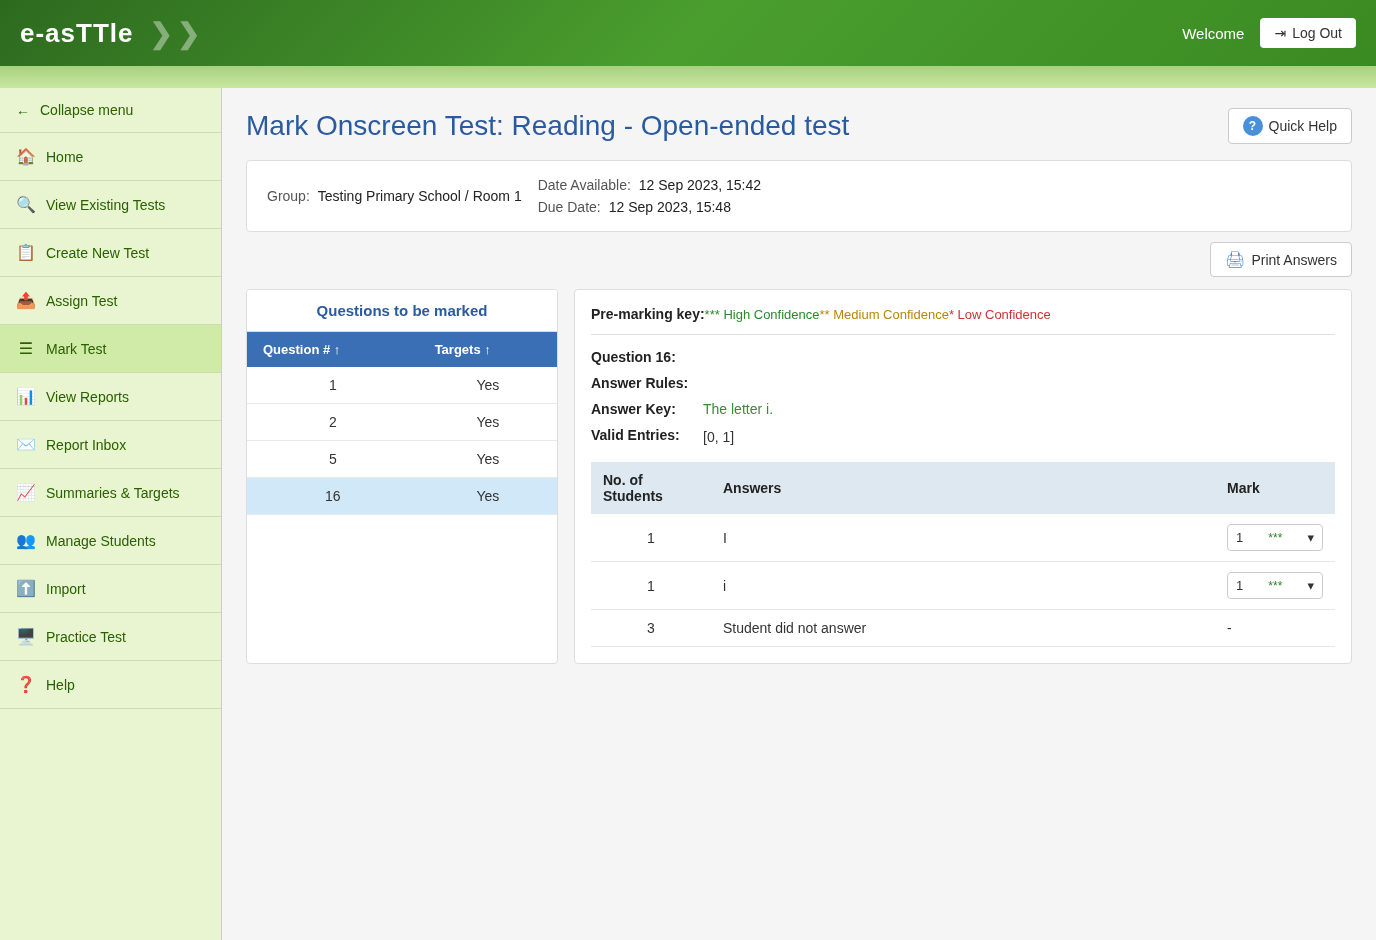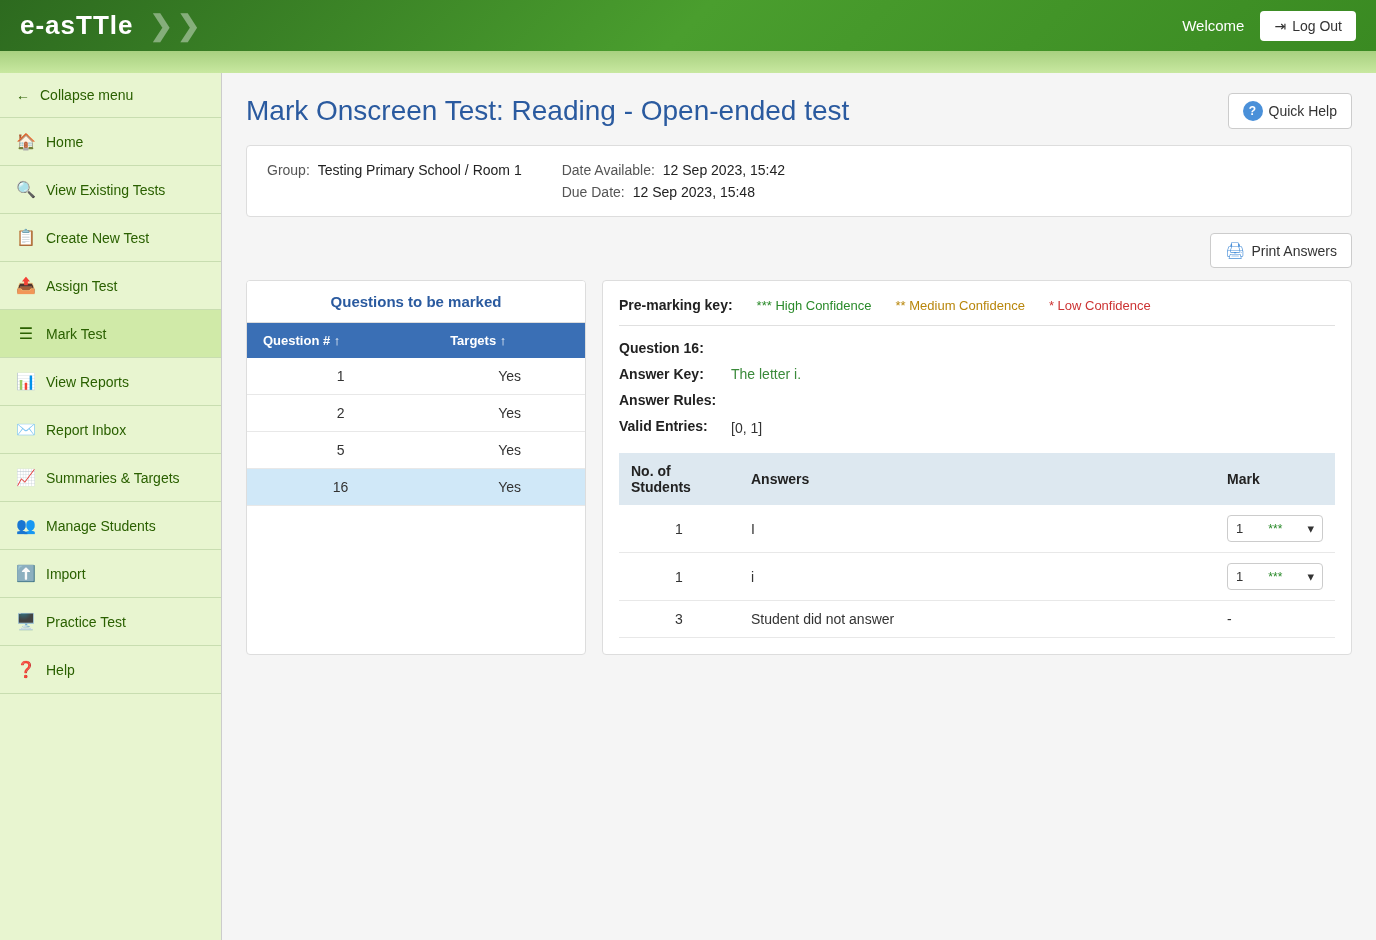--- a/index.html
+++ b/index.html
@@ -1,21 +1,21 @@
 <!DOCTYPE html>
 <html><head>
   <meta charset="utf-8">
   <style>
     * { box-sizing: border-box; margin: 0; padding: 0; }
     body { font-family: Arial, sans-serif; font-size: 14px; background: #f0f0f0; display: flex; flex-direction: column; height: 100vh; }
 
     
     .top-header {
       background: linear-gradient(135deg, #2d6a1f 0%, #4a9e2e 50%, #3a8a22 100%);
-      height: 51px;
+      height: 66px;
       display: flex;
       align-items: center;
       justify-content: space-between;
       padding: 16px 20px;
       flex-shrink: 0;
     }
     .logo {
       color: white;
       font-size: 26px;
       font-weight: bold;
@@ -131,23 +131,24 @@
       font-size: 12px;
       font-weight: bold;
     }
 
     
     .info-box {
       background: white;
       border: 1px solid #ddd;
       border-radius: 4px;
       padding: 16px 20px;
-      margin-bottom: 16px;
-      display: flex;
-      gap: 40px;
+      margin-bottom: 10px;
+      display: flex;
+      gap: 16px;
+      align-items: center;
     }
     .info-group { display: flex; gap: 8px; align-items: baseline; }
     .info-label { color: #555; font-size: 14px; }
     .info-value { color: #222; font-size: 14px; }
     .info-dates { display: flex; flex-direction: column; gap: 6px; }
     .info-date-row { display: flex; gap: 8px; }
 
     
     .print-row {
       display: flex;
@@ -170,21 +171,21 @@
 
     
     .two-col {
       display: flex;
       gap: 16px;
       margin-bottom: 20px;
     }
 
     
     .questions-panel {
-      width: 340px;
+      width: 312px;
       flex-shrink: 0;
       background: white;
       border: 1px solid #ddd;
       border-radius: 4px;
       overflow: hidden;
     }
     .questions-panel-title {
       background: white;
       color: #2a5a9f;
       font-weight: bold;
@@ -221,21 +222,21 @@
       background: white;
       border: 1px solid #ddd;
       border-radius: 4px;
       padding: 16px;
     }
 
     
     .premarking-row {
       display: flex;
       align-items: center;
-      gap: 24px;
+      gap: 0;
       margin-bottom: 14px;
       padding-bottom: 12px;
       border-bottom: 1px solid #e0e0e0;
       flex-wrap: wrap;
     }
     .premarking-label { font-weight: bold; font-size: 14px; color: #222; }
     .conf-high { color: #2a8a2a; font-size: 13px; }
     .conf-medium { color: #b8860b; font-size: 13px; }
     .conf-low { color: #cc3333; font-size: 13px; }
 
@@ -481,27 +482,27 @@
           <span class="conf-high">*** High Confidence</span>
           <span class="conf-medium">** Medium Confidence</span>
           <span class="conf-low">* Low Confidence</span>
         </div>
 
         <div class="question-row">
           <span class="question-field-label">Question 16:</span>
         </div>
 
         <div class="question-row">
+          <span class="question-field-label">Answer Rules:</span>
+          <span class="question-field-value"></span>
+        </div>
+
+        <div class="question-row">
           <span class="question-field-label">Answer Key:</span>
           <span class="answer-key-value">The letter i.</span>
-        </div>
-
-        <div class="question-row">
-          <span class="question-field-label">Answer Rules:</span>
-          <span class="question-field-value"></span>
         </div>
 
         <div class="question-row">
           <span class="question-field-label">Valid Entries:</span>
           <span class="question-field-value">[0, 1]</span>
         </div>
 
         <table class="answers-table">
           <thead>
             <tr>

